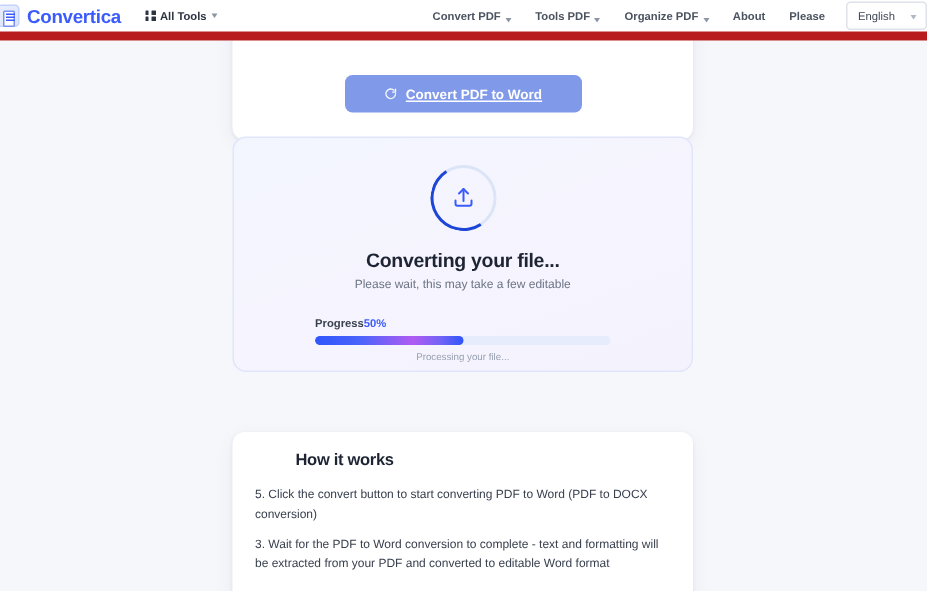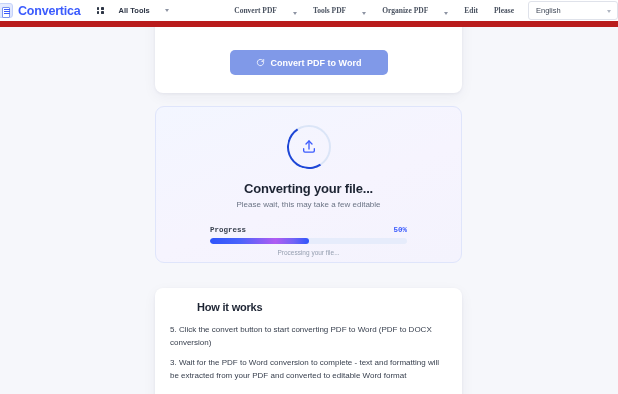--- a/index.html
+++ b/index.html
@@ -47,50 +47,50 @@
     box-shadow: 0 0 0 0 #3b5bfd, 0 2px 0 0 #3b5bfd, 0 4px 0 0 #3b5bfd;
     background:#3b5bfd;
   }
   .brand-name {
     font-size: 12.5px;
     font-weight: 700;
     color: #3b5bfd;
     letter-spacing: -0.2px;
   }
   .all-tools {
-    display: flex; align-items: center; gap: 15px;
+    display: flex; align-items: center; gap: 3px;
     margin-left: 16px;
     font-size: 7.5px; font-weight: 700; color: #2c3444;
     cursor: pointer;
   }
   .grid-icon { width: 7px; height: 7px; position: relative; flex:0 0 auto; }
   .grid-icon i {
     position: absolute; width: 2.6px; height: 2.6px; background:#2c3444; border-radius:0.4px;
   }
   .grid-icon i:nth-child(1){left:0;top:0}
   .grid-icon i:nth-child(2){right:0;top:0}
   .grid-icon i:nth-child(3){left:0;bottom:0}
   .grid-icon i:nth-child(4){right:0;bottom:0}
 
   .nav { margin-left: auto; display: flex; align-items: center; gap: 0; }
   .nav-item {
-    display:flex; align-items:flex-end; gap:16px;
+    display:flex; align-items:flex-end; gap:3px;
     font-size: 7.5px; color: #4b5361; font-weight: 600;
-    padding: 0 8px; cursor: pointer; white-space: nowrap; font-family: Liberation Serif, serif;
+    padding: 0 8px; cursor: pointer; white-space: nowrap;
   }
   .caret {
     width:0;height:0;
     border-left:2.4px solid transparent;
     border-right:2.4px solid transparent;
     border-top:3px solid #8d94a3;
     flex:0 0 auto;
   }
   .lang-select {
     margin-left: 6px;
-    width: 90px; height: 19px;
+    width: 54px; height: 19px;
     border: 1px solid #dfe2ea;
     border-radius: 3px;
     background: #fff;
     display: flex; align-items: center;
     padding: 0 7px;
     font-size: 7.5px; color: #3f4756;
     position: relative;
     cursor: pointer;
   }
   .lang-select .caret {
@@ -123,26 +123,27 @@
     width: 158px; height: 25px;
     background: #8099e8;
     border-radius: 5px;
     border: none;
     display: flex; align-items: center; justify-content: center;
     gap: 6px;
     color: #ffffff;
     font-size: 9px; font-weight: 700;
     font-family: "Liberation Sans", sans-serif;
     cursor: pointer;
+    text-decoration: underline;
   }
   .refresh-icon { width: 9px; height: 9px; flex:0 0 auto; opacity:.9; }
 
   
   .card-converting {
-    top: 79px;
+    top: 64px;
     height: 157px;
     background: linear-gradient(160deg, #f3f6ff 0%, #f6f4fe 55%, #f4f3fd 100%);
     border: 1px solid #dfe5fb;
     border-radius: 9px;
     box-shadow: none;
     padding-top: 18px;
   }
   .spinner-wrap {
     width: 44px; height: 44px;
     margin: 0 auto;
@@ -178,23 +179,22 @@
     margin-top: 4px;
     text-align:center;
     font-size: 8px;
     color: #6b7485;
   }
   .progress-block {
     margin: 17px auto 0;
     width: 197px;
   }
   .progress-head {
-    display:flex; align-items:baseline; justify-content:space-between;
+    display:flex; align-items:baseline; justify-content:flex-start;
     margin-bottom: 4px;
-    font-family: Liberation Mono, monospace;
   }
   .progress-label { font-size: 7.5px; font-weight: 700; color: #39414f; }
   .progress-pct { font-size: 7.5px; font-weight: 700; color: #3b5bfd; }
   .progress-track {
     height: 6px;
     background: #e6ecfb;
     border-radius: 4px;
     overflow: hidden;
   }
   .progress-fill {
@@ -256,21 +256,21 @@
     </div>
     <div class="nav-item">
       <span>Tools PDF</span>
       <span class="caret"></span>
     </div>
     <div class="nav-item">
       <span>Organize PDF</span>
       <span class="caret"></span>
     </div>
     <div class="nav-item">
-      <span>Edit</span>
+      <span>About</span>
     </div>
     <div class="nav-item">
       <span>Please</span>
     </div>
     <div class="lang-select">
       <span>English</span>
       <span class="caret"></span>
     </div>
   </nav>
 </div>

